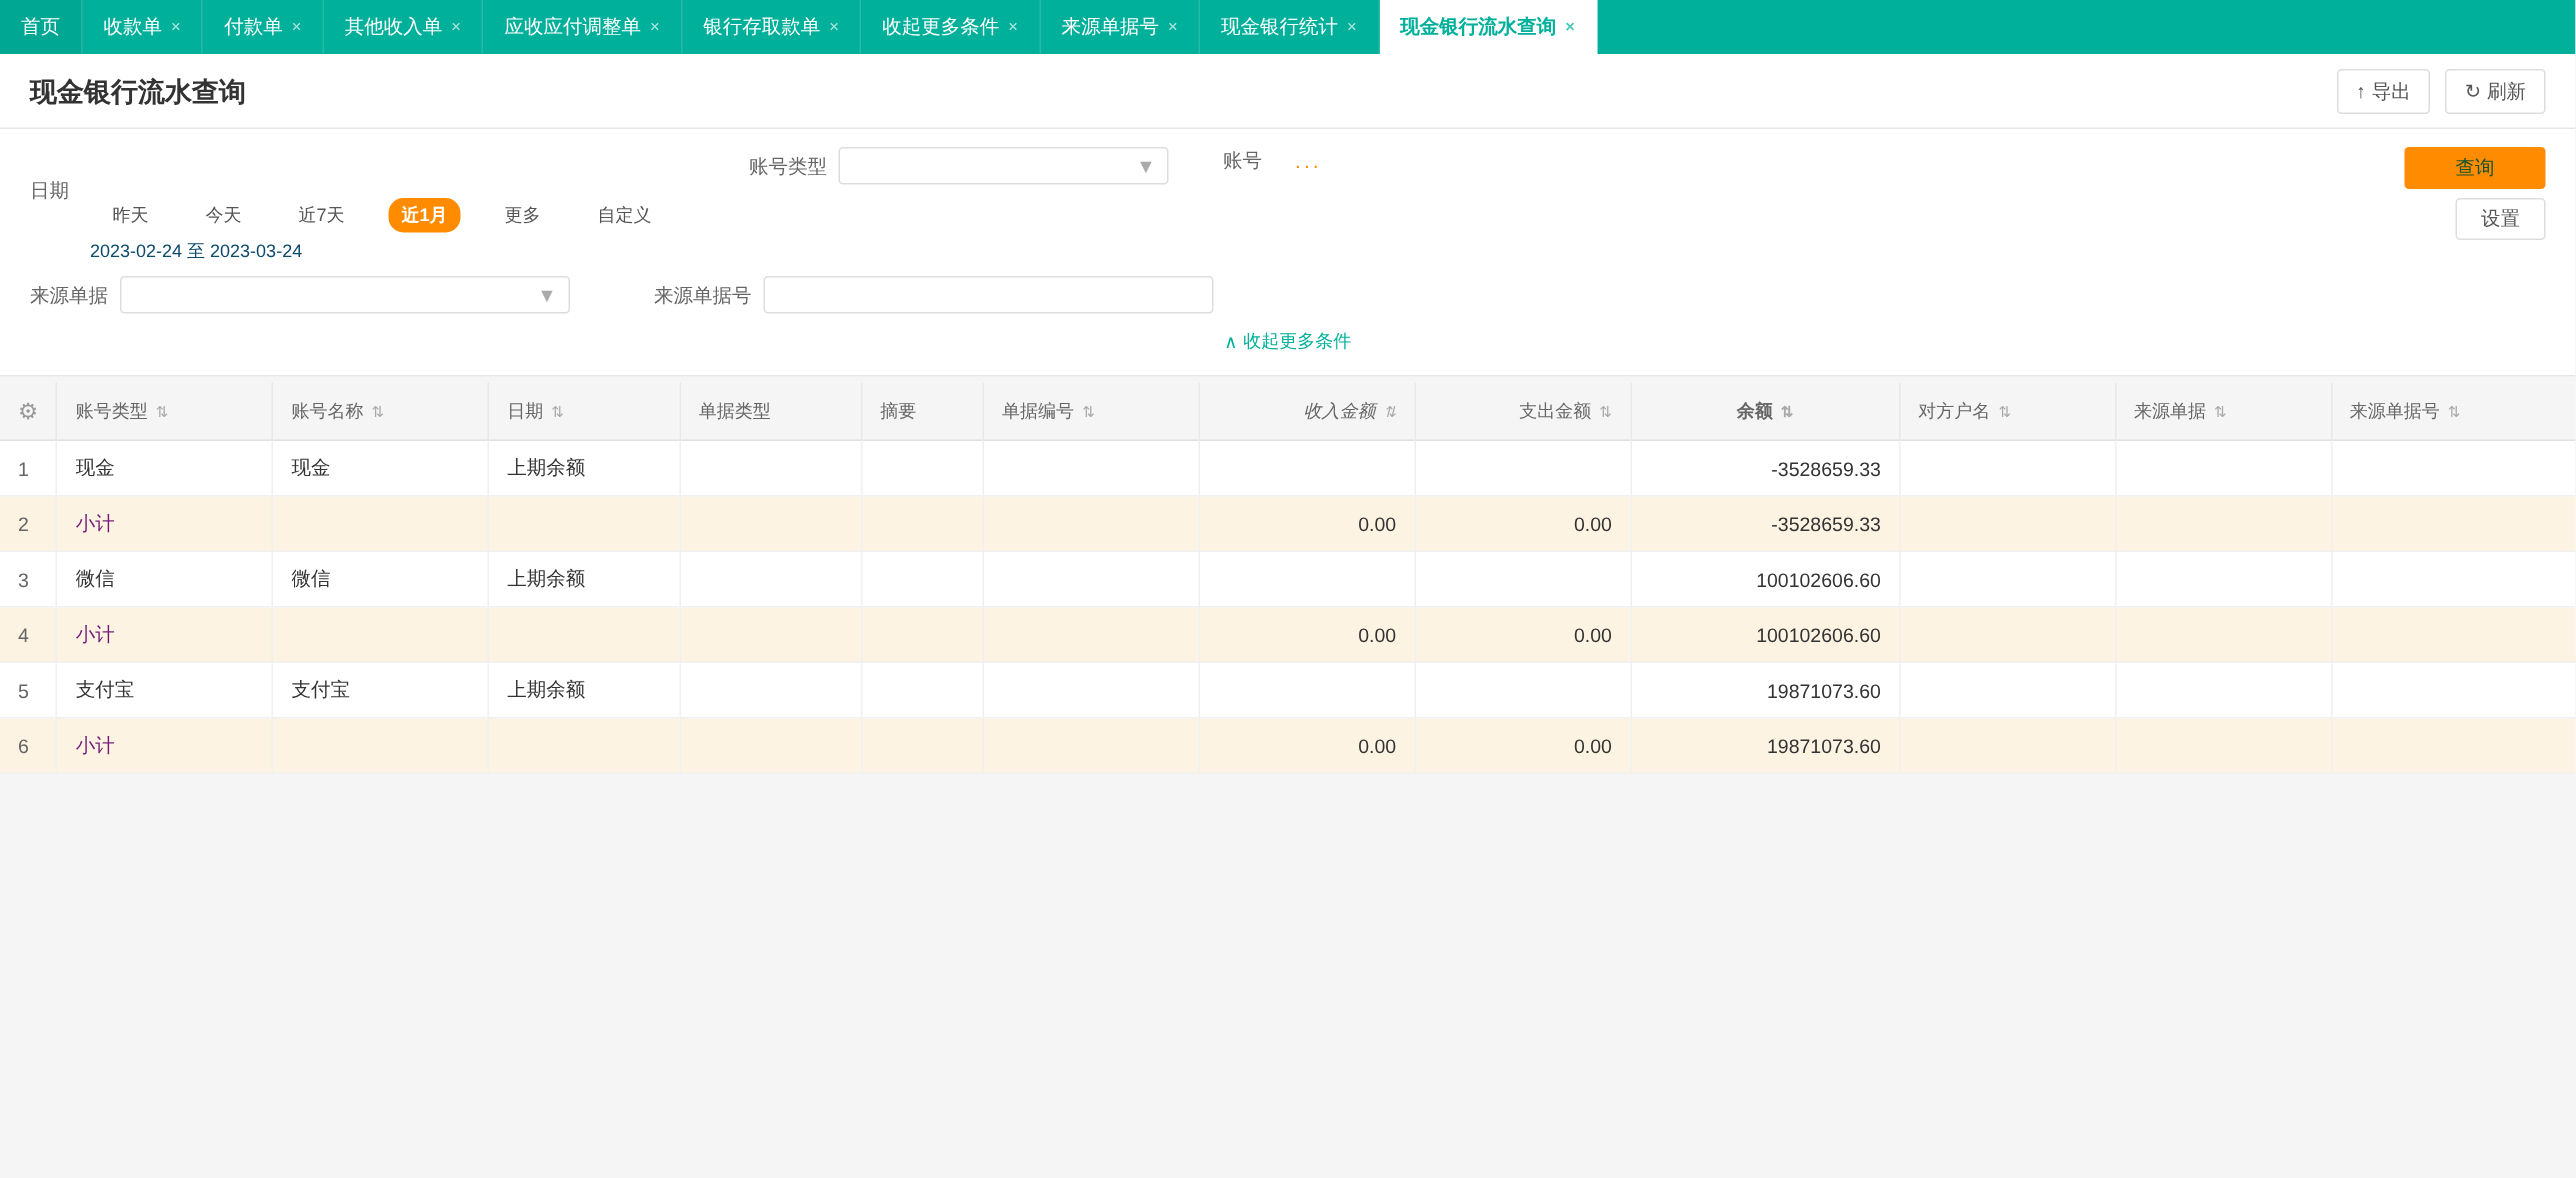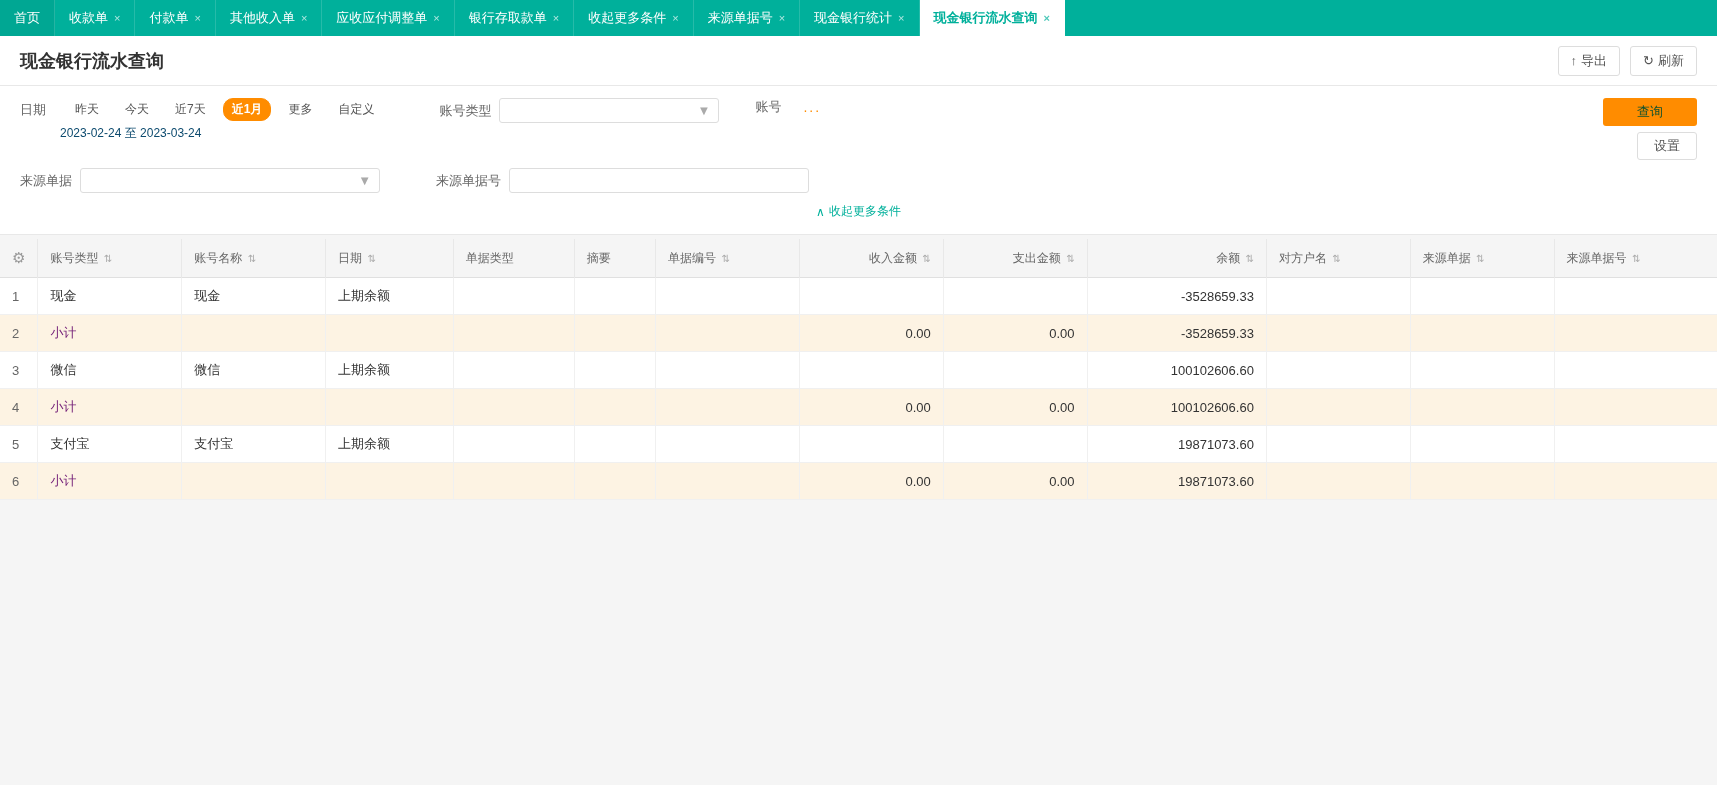--- a/index.html
+++ b/index.html
@@ -48,21 +48,21 @@
       font-size: 13px; color: #555;
     }
 
     
     .filter-area {
       background: #fff;
       padding: 12px 20px 10px 20px;
       border-bottom: 1px solid #e8e8e8;
     }
     .filter-label { color: #666; font-size: 13px; white-space: nowrap; min-width: 40px; }
-    .date-shortcuts { display: flex; gap: 8px; align-items: center; }
+    .date-shortcuts { display: flex; gap: 20px; align-items: center; margin-top: 34px; }
     .date-btn {
       padding: 2px 8px; border-radius: 3px; cursor: pointer; font-size: 12px;
       border: 1px solid transparent; color: #555;
     }
     .date-btn.active {
       background: #ff8c00; color: #fff; border-color: #ff8c00; border-radius: 10px; font-weight: bold;
     }
     .date-range { font-size: 12px; color: #0c4a6e; margin-left: 4px; }
     .filter-select {
       display: flex; align-items: center; border: 1px solid #ddd; border-radius: 3px;
@@ -258,29 +258,29 @@
         <th>
           <span>单据类型</span>
         </th>
         <th>
           <span>摘要</span>
         </th>
         <th>
           <span>单据编号</span>
           <span class="sort-arrows">⇅</span>
         </th>
-        <th style="text-align:right;">
+        <th style="text-align:right;font-style:italic;">
           <span>收入金额</span>
           <span class="sort-arrows">⇅</span>
         </th>
         <th style="text-align:right;">
           <span>支出金额</span>
           <span class="sort-arrows">⇅</span>
         </th>
-        <th style="text-align:right;">
+        <th style="text-align:center;font-weight:bold;">
           <span>余额</span>
           <span class="sort-arrows">⇅</span>
         </th>
         <th>
           <span>对方户名</span>
           <span class="sort-arrows">⇅</span>
         </th>
         <th>
           <span>来源单据</span>
           <span class="sort-arrows">⇅</span>

